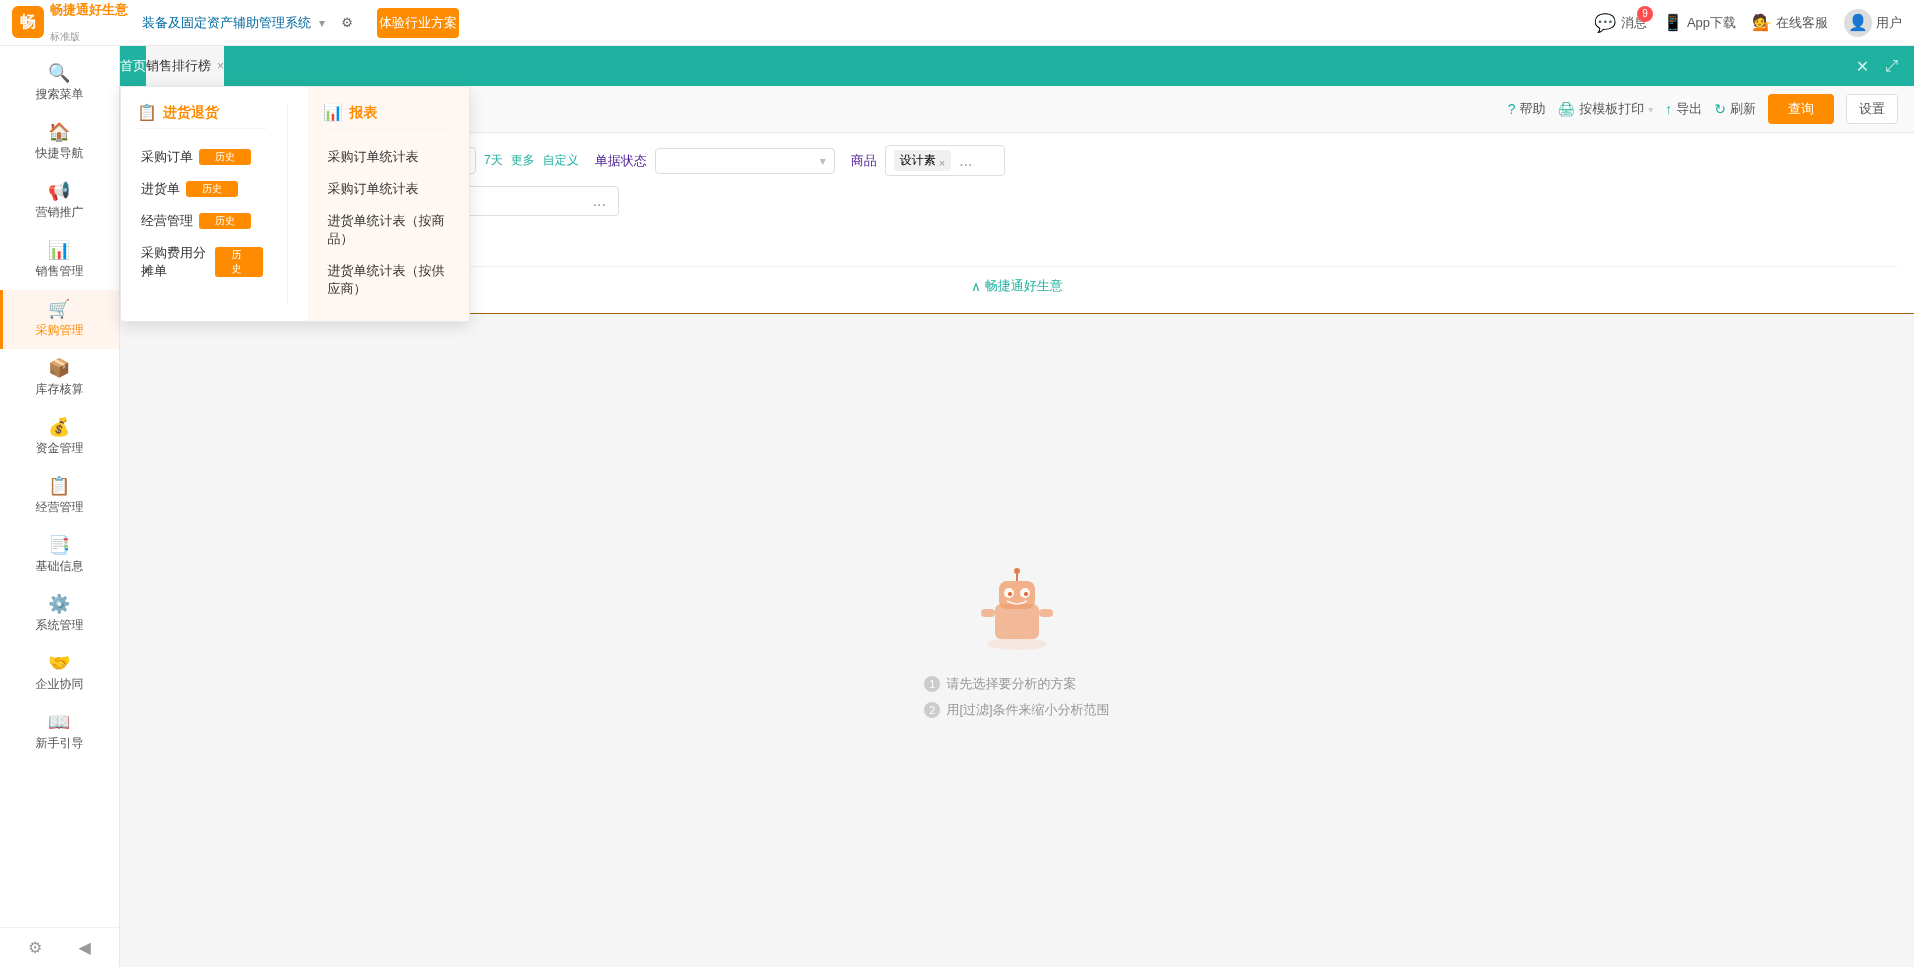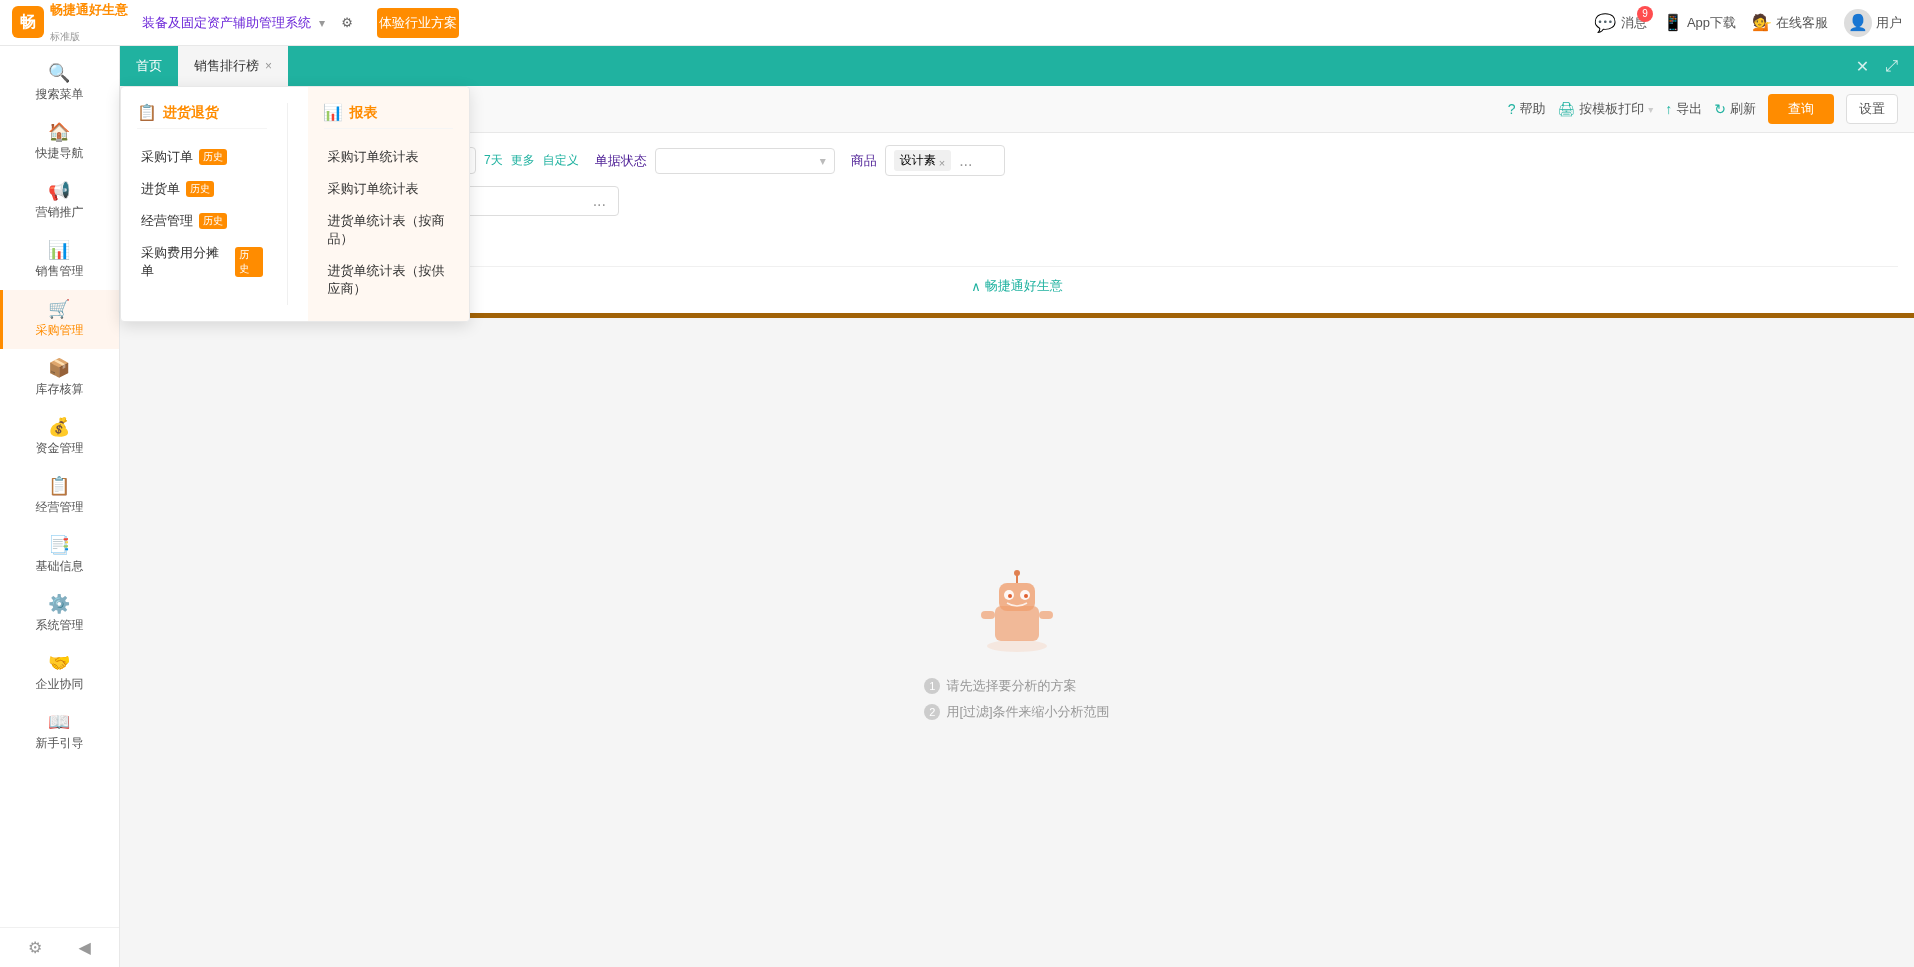--- a/index.html
+++ b/index.html
@@ -43,21 +43,21 @@
     .logo-text .sub { font-size: 10px; color: #999; margin-top: 12px; }
     .system-title {
       flex: 1;
       display: flex;
       align-items: center;
       gap: 8px;
       margin-left: 10px;
     }
     .system-title-text {
       font-size: 13px;
-      color: #6d28d9;
+      color: #0369a1;
       text-align: right;
     }
     .title-arrow {
       color: #999;
       font-size: 12px;
     }
     .settings-icon-btn {
       width: 28px;
       height: 28px;
       display: flex;
@@ -183,21 +183,21 @@
 
     
     .tab-bar {
       background: #20b2a0;
       display: flex;
       align-items: center;
       height: 40px;
       padding: 0 0;
     }
     .tab-item {
-      padding: 0 16px;
+      padding: 0 0;
       height: 40px;
       display: flex;
       align-items: center;
       cursor: pointer;
       font-size: 13px;
       color: rgba(255,255,255,0.85);
       gap: 6px;
     }
     .tab-item.home {
       background: transparent;
@@ -261,21 +261,21 @@
       padding: 5px 12px;
       border-radius: 4px;
       cursor: pointer;
       font-size: 13px;
     }
 
     
     .filter-area {
       background: #fff;
       padding: 12px 16px;
-      border-bottom: 5px solid #a16207;
+      border-bottom: 1px solid #a16207;
     }
     .filter-row {
       display: flex;
       align-items: center;
       gap: 16px;
       margin-bottom: 10px;
     }
     .filter-row:last-child { margin-bottom: 0; }
     .filter-item {
       display: flex;
@@ -415,21 +415,21 @@
       gap: 6px;
       padding: 7px 4px;
       cursor: pointer;
       color: #333;
       font-size: 13px;
     }
     .history-badge {
       background: #ff8c00;
       color: white;
       font-size: 10px;
-      padding: 1px 4px;
+      padding: 1px 16px;
       border-radius: 3px;
     }
     .divider-v {
       width: 1px;
       background: #f0f0f0;
       margin: 0 4px;
     }
     .right-section {
       background: #fff8f2;
       margin: -16px -16px -16px 0;

